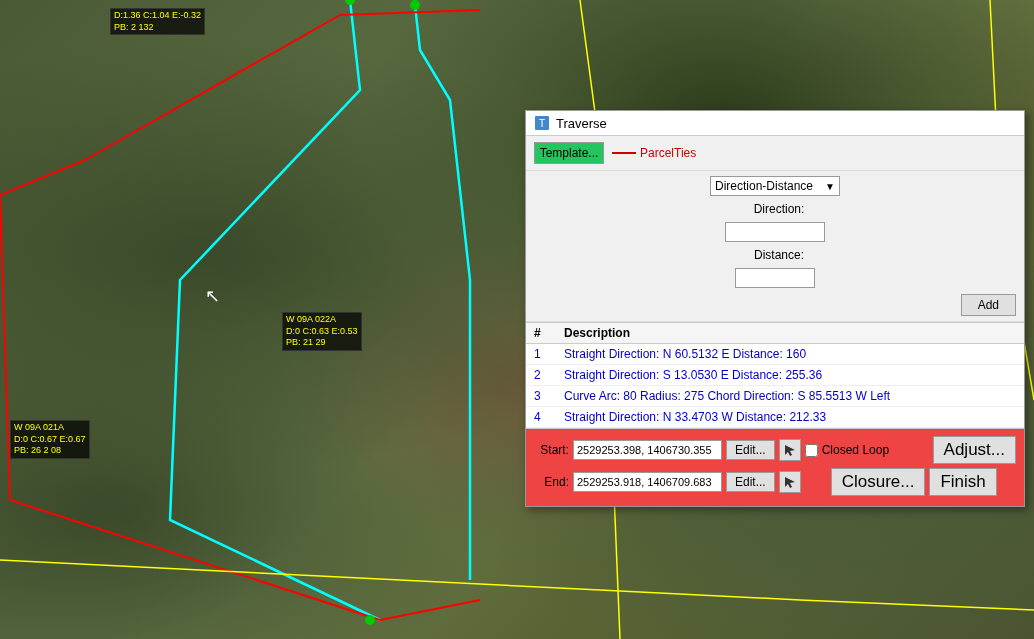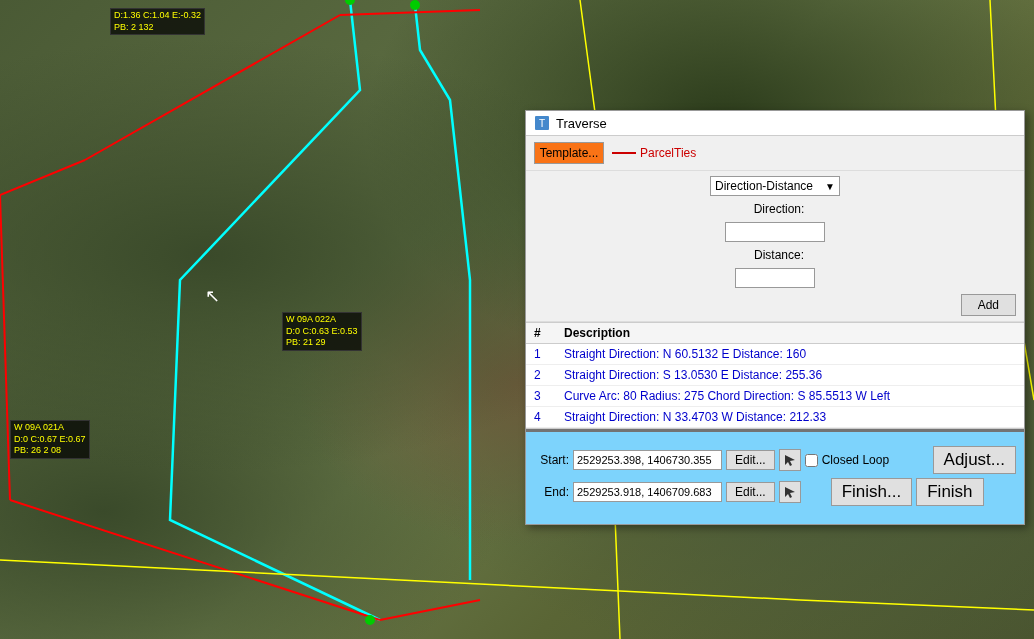--- a/index.html
+++ b/index.html
@@ -93,21 +93,21 @@
     .dialog-toolbar {
       background: #f0f0f0;
       padding: 6px 8px;
       display: flex;
       align-items: center;
       gap: 8px;
       border-bottom: 1px solid #ddd;
     }
 
     .toolbar-btn {
-      background: #f97316;
+      background: #22c55e;
       border: 1px solid #999;
       padding: 3px 0;
       font-size: 12px;
       cursor: pointer;
       min-width: 70px;
     }
 
     .parcel-ties-indicator {
       display: flex;
       align-items: center;
@@ -215,23 +215,23 @@
       color: #0000cc;
     }
 
     .row-desc {
       font-size: 12px;
       color: #0000cc;
     }
 
     
     .bottom-area {
-      background: #7dd3fc;
-      padding: 14px 8px;
-      border-top: 3px solid #737373;
+      background: #ef4444;
+      padding: 6px 8px;
+      border-top: 1px solid #737373;
     }
 
     .coord-row {
       display: flex;
       align-items: center;
       gap: 4px;
       margin-bottom: 4px;
     }
 
     .coord-label {
@@ -418,17 +418,17 @@
 
     <div class="coord-row">
       <span class="coord-label">End:</span>
       <input type="text" class="coord-input" id="end-input" value="2529253.918, 1406709.683" style="">
       <button class="small-btn">Edit...</button>
       <div class="pick-btn">
         <svg width="14" height="14" viewBox="0 0 14 14">
           <path d="M2,2 L12,7 L7,8 L9,12 L7,13 L5,9 L2,12 Z" fill="#333"></path>
         </svg>
       </div>
-      <button class="action-btn" style="margin-left:26px;">Finish...</button>
+      <button class="action-btn" style="margin-left:26px;">Closure...</button>
       <button class="action-btn">Finish</button>
     </div>
   </div>
 </div>
 
 </body></html>

